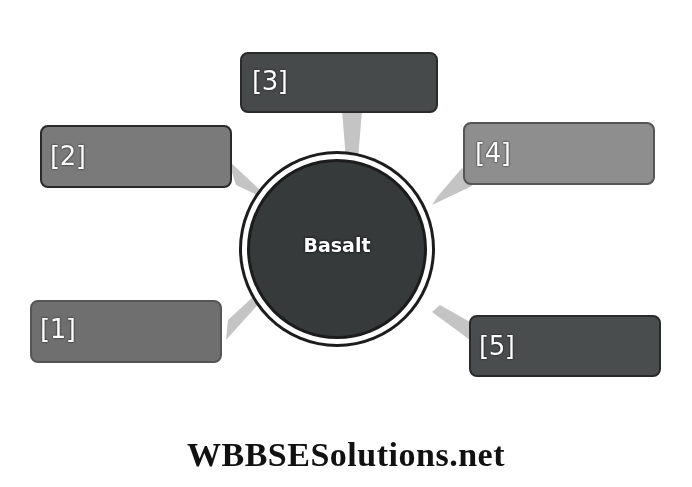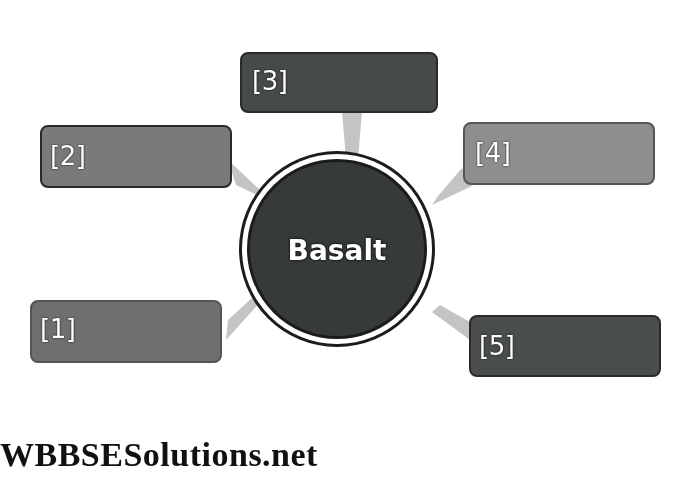--- a/index.html
+++ b/index.html
@@ -1,22 +1,22 @@
 <!DOCTYPE html>
 <html><head>
 <meta charset="utf-8">
 <style>
   html, body { margin:0; padding:0; }
   body { width:692px; height:487px; background:#ffffff; position:relative; overflow:hidden; font-family:"DejaVu Sans", sans-serif; }
   .canvas { position:absolute; left:0; top:0; width:692px; height:487px; }
   .box { position:absolute; border:2px solid #2a2a2a; border-radius:8px; box-sizing:border-box; }
   .box-label { position:absolute; color:#ffffff; font-family:"DejaVu Sans", sans-serif; font-size:26px; font-weight:normal; letter-spacing:-0.5px; text-shadow:0 0 2px #000; }
   .circle { position:absolute; left:247px; top:159px; width:180px; height:180px; border-radius:50%; background:#363a3b; border:3px solid #1c1c1c; box-shadow:0 0 0 5px #ffffff, 0 0 0 8px #1c1c1c; box-sizing:border-box; }
-  .circle-label { position:absolute; left:0; right:0; top:72px; text-align:center; color:#ffffff; font-family:"DejaVu Sans", sans-serif; font-weight:bold; font-size:28px; text-shadow:0 0 3px #000; }
-  .footer { position:absolute; left:0; right:0; top:436px; text-align:left; font-family:"Liberation Serif", "DejaVu Serif", serif; font-size:34px; font-weight:bold; color:#111; letter-spacing:0.5px; }
+  .circle-label { position:absolute; left:0; right:0; top:72px; text-align:center; color:#ffffff; font-family:"DejaVu Sans", sans-serif; font-weight:bold; font-size:19px; text-shadow:0 0 3px #000; }
+  .footer { position:absolute; left:0; right:0; top:436px; text-align:center; font-family:"Liberation Serif", "DejaVu Serif", serif; font-size:34px; font-weight:bold; color:#111; letter-spacing:0.5px; }
 </style>
 </head>
 <body>
 
 <div class="canvas">
   <svg width="692" height="487" style="position:absolute;left:0;top:0">
     <polygon points="342,110 362,110 358,160 346,160" fill="#c4c4c4"></polygon>
     <polygon points="228,160 236,185 268,200 260,190" fill="#c4c4c4"></polygon>
     <polygon points="462,168 472,186 432,205 438,196" fill="#c4c4c4"></polygon>
     <polygon points="228,320 226,340 262,300 254,296" fill="#c4c4c4"></polygon>

